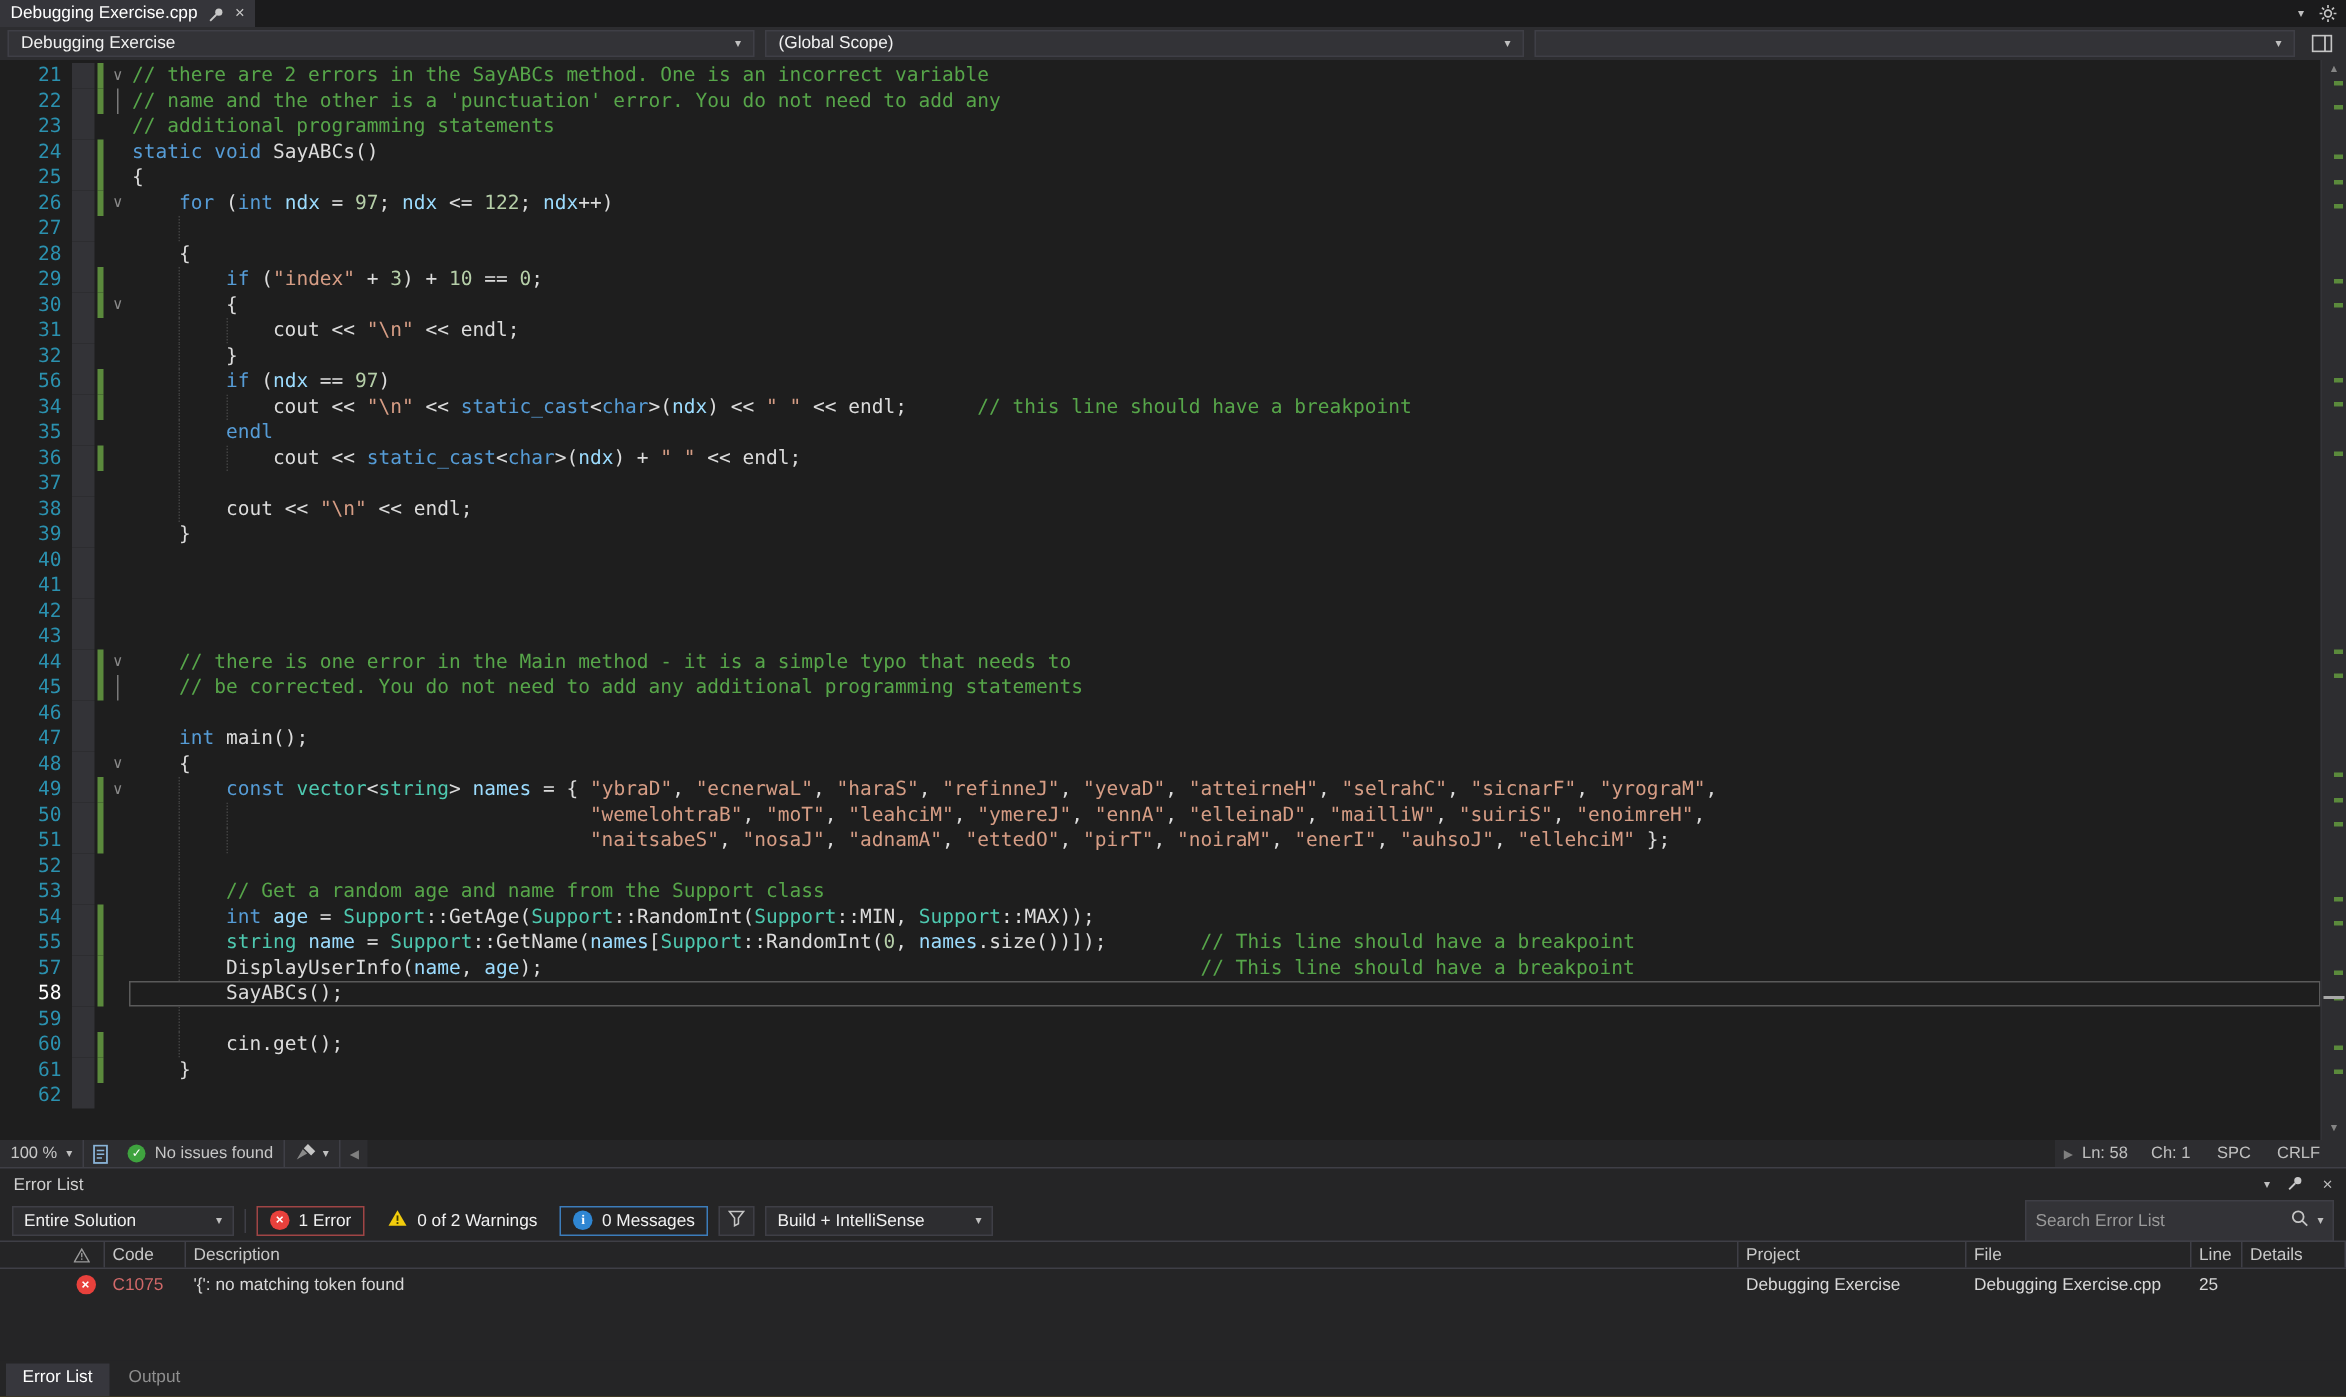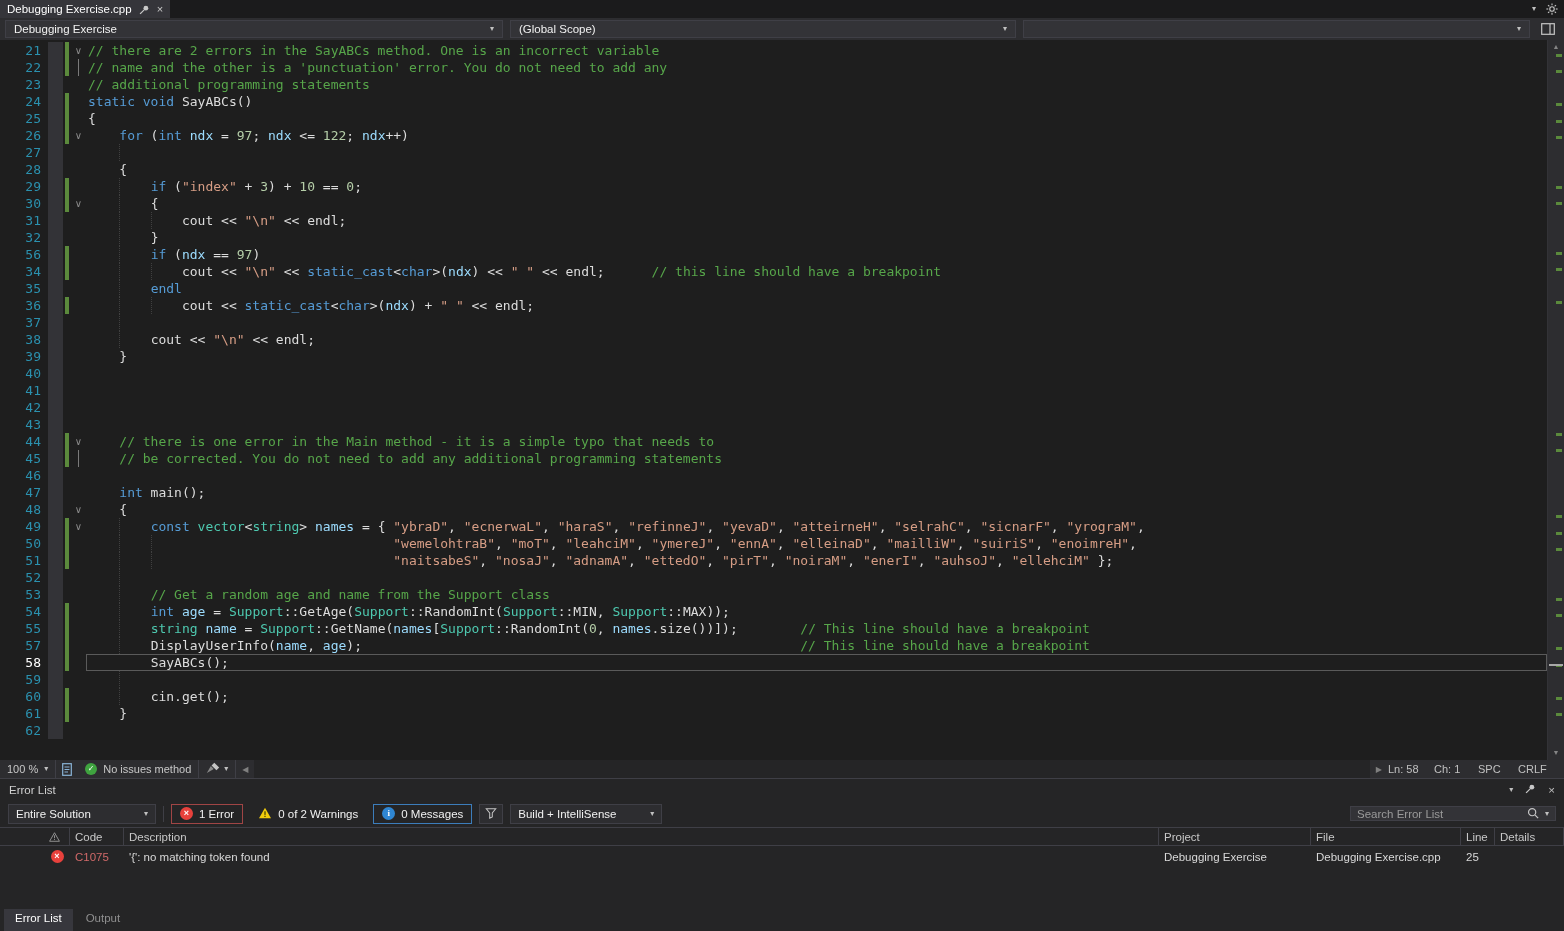--- a/index.html
+++ b/index.html
@@ -89,21 +89,21 @@
   .tb-btn.err { border:1px solid #a04545; }
   .tb-btn.msg { border:1px solid #3c7dbb; }
   .icon-error { width:13px; height:13px; border-radius:50%; background:var(--error-red,#e8413c);
                 color:#fff; font-size:9px; font-weight:bold; line-height:13px; text-align:center;
                 display:inline-block; }
   .icon-info { width:13px; height:13px; border-radius:50%; background:var(--info-blue,#2f86d2);
                color:#fff; font-size:9px; font-weight:bold; line-height:13px; text-align:center;
                font-family:"Liberation Serif", serif; display:inline-block; }
   .filter-btn { width:24px; height:20px; border:1px solid #3f3f46; background:#2d2d30;
                 display:flex; align-items:center; justify-content:center; }
-  .search-box { margin-left:auto; width:206px; height:15px; background:#333337; border:1px solid #3f3f46;
+  .search-box { margin-left:auto; width:206px; height:28px; background:#333337; border:1px solid #3f3f46;
                 display:flex; align-items:center; padding:0 6px; gap:6px; }
   .search-box input { flex:1; background:transparent; border:none; outline:none; color:#e0e0e0;
                       font-size:11.5px; font-family:"Liberation Sans", sans-serif; min-width:0; }
   .search-box input::placeholder { color:#9a9a9a; }
 
   .grid-header, .grid-row { display:grid; grid-template-columns:26px 54px 1035px 152px 150px 34px 1fr;
                             padding-left:44px; align-items:center; }
   .grid-header { height:19px; flex:none; border-top:1px solid #3f3f46; border-bottom:1px solid #3f3f46;
                  color:#c8c8c8; }
   .grid-header .cell { height:100%; display:flex; align-items:center; padding:0 5px;
@@ -509,21 +509,21 @@
     <span class="mini-icon">
         <svg width="10" height="13" viewBox="0 0 10 13">
           <rect x="0.7" y="0.7" width="8.6" height="11.6" fill="none" stroke="#8ab4d8" stroke-width="1.2"></rect>
           <line x1="2.5" y1="4" x2="7.5" y2="4" stroke="#8ab4d8"></line>
           <line x1="2.5" y1="6.5" x2="7.5" y2="6.5" stroke="#8ab4d8"></line>
           <line x1="2.5" y1="9" x2="6" y2="9" stroke="#8ab4d8"></line>
         </svg>
       </span>
     <div class="issues">
       <span class="check-circle">✓</span>
-      <span>No issues method</span>
+      <span>No issues found</span>
     </div>
     <div class="vsep"></div>
     <div class="cleanup">
       <span><svg width="14" height="12" viewBox="0 0 16 14">
             <path d="M9.5.8l5.7 5.7-3.2 3.2-5.7-5.7z" fill="#c5c5c5"></path>
             <path d="M5.5 4.8L.8 12.9l8.1-4.7z" fill="#8a8a8a"></path>
           </svg></span>
       <span class="chev">▾</span>
     </div>
     <div class="vsep"></div>

